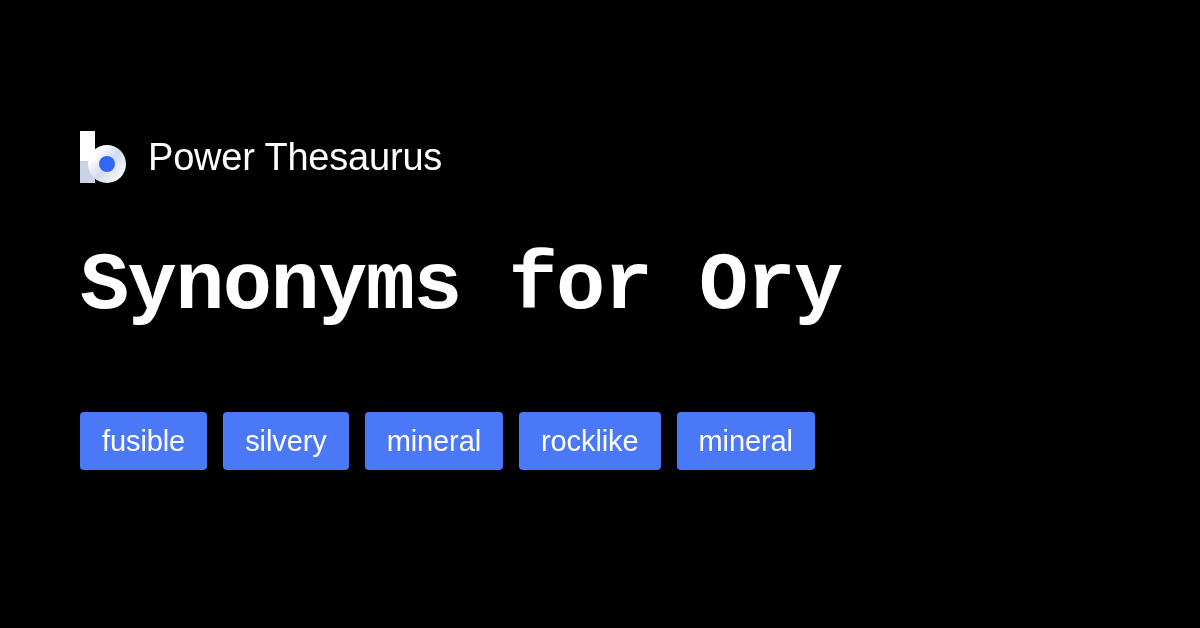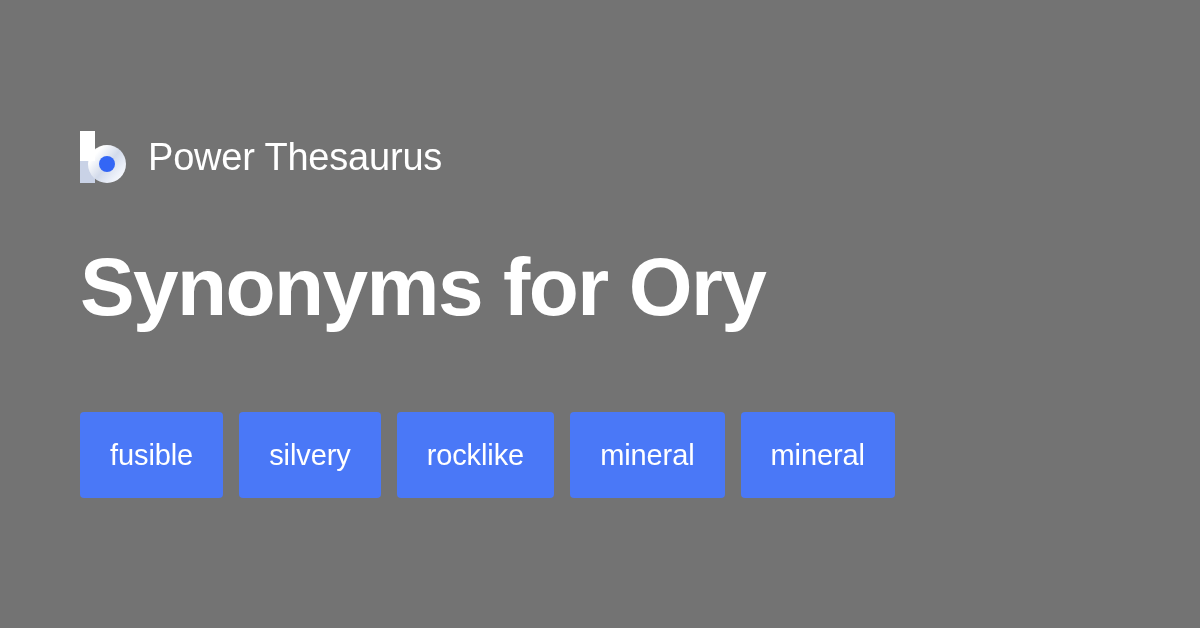--- a/index.html
+++ b/index.html
@@ -13,21 +13,21 @@
   body {
     font-family:"Liberation Sans", sans-serif;
     background:#3366F5;
     position:relative;
     -webkit-font-smoothing:antialiased;
   }
 
   .og-card {
     position:absolute;
     inset:0;
-    background:#737373;
+    background:#000000;
   }
 
   
   .brand-row {
     position:absolute;
     left:80px;
     top:128px;
     height:58px;
     display:flex;
     align-items:center;
@@ -101,35 +101,36 @@
   .headline {
     position:absolute;
     left:80px;
     top:246px;
     font-size:82px;
     line-height:1;
     font-weight:700;
     color:#ffffff;
     letter-spacing:-1.6px;
     white-space:nowrap;
+    font-family:Liberation Mono, monospace;
   }
 
   
   .chip-row {
     position:absolute;
     left:80px;
     top:412px;
     display:flex;
     align-items:stretch;
     gap:16px;
   }
 
   .chip {
-    height:86px;
-    padding:0 30px;
+    height:58px;
+    padding:0 22px;
     border-radius:4px;
     background:#4A78F7;
     display:flex;
     align-items:center;
     justify-content:center;
   }
 
   .chip-label {
     font-size:29px;
     line-height:1;
@@ -161,25 +162,25 @@
 
     <div class="chip">
       <span class="chip-label">fusible</span>
     </div>
 
     <div class="chip">
       <span class="chip-label">silvery</span>
     </div>
 
     <div class="chip">
-      <span class="chip-label">rocklike</span>
+      <span class="chip-label">mineral</span>
     </div>
 
     <div class="chip">
-      <span class="chip-label">mineral</span>
+      <span class="chip-label">rocklike</span>
     </div>
 
     <div class="chip">
       <span class="chip-label">mineral</span>
     </div>
 
   </div>
 
 </div>
 

